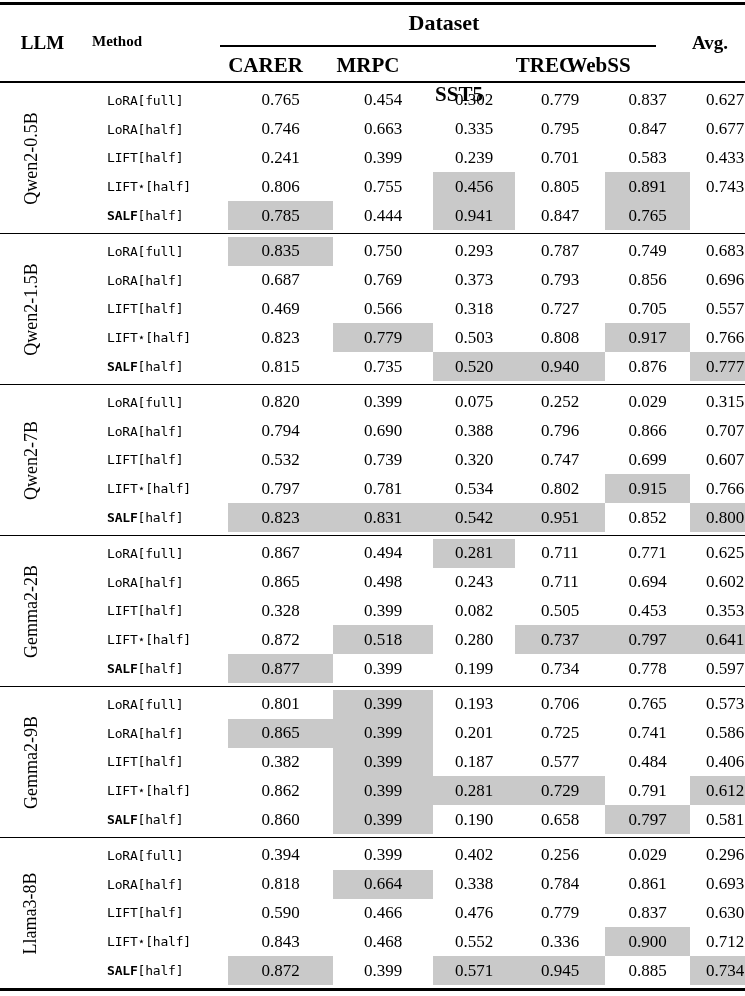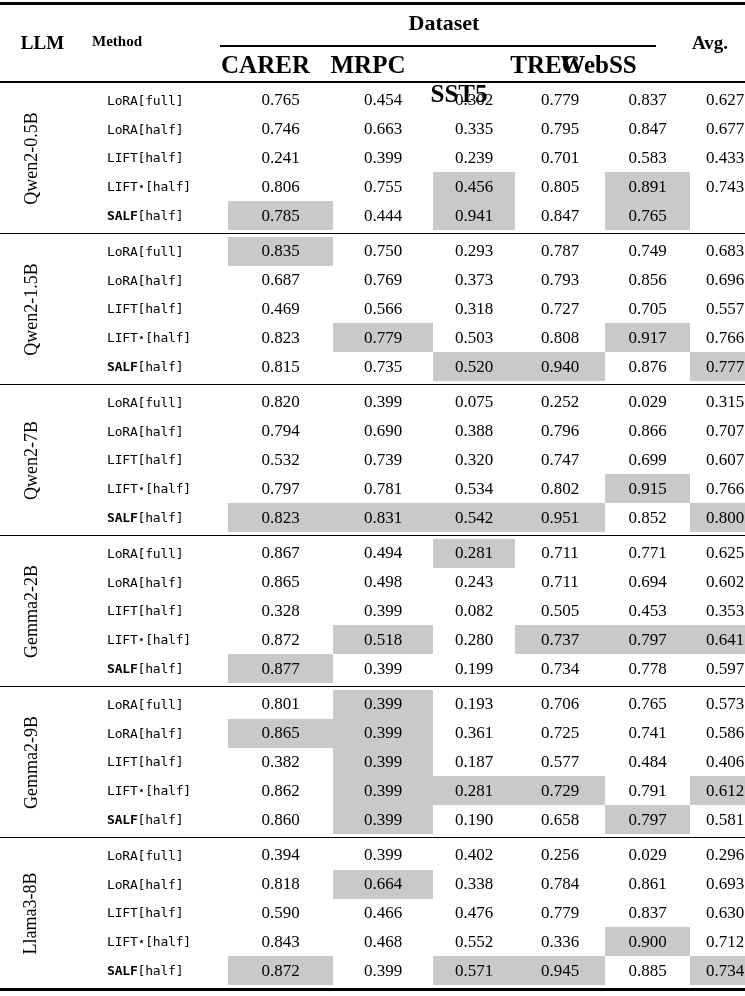--- a/index.html
+++ b/index.html
@@ -22,21 +22,21 @@
          display:flex;align-items:center;justify-content:center;
          font-weight:bold;font-size:19px;}
   .h-method{position:absolute;left:92px;top:0;height:72px;
          display:flex;align-items:center;
          font-weight:bold;font-size:15px;}
   .h-dataset{position:absolute;left:213px;top:5px;width:462px;
          text-align:center;font-weight:bold;font-size:22px;}
   .cmidrule{position:absolute;left:220px;top:40px;width:436px;height:2px;background:#000;}
   .h-ds-col{position:absolute;top:46px;height:28px;
          display:flex;align-items:center;justify-content:center;
-         font-weight:bold;font-size:25px;}
+         font-weight:bold;font-size:21px;}
   .h-avg{position:absolute;left:675px;top:0;width:70px;height:76px;
          display:flex;align-items:center;justify-content:center;
          font-weight:bold;font-size:19px;}
 
   
   .group{position:relative;height:150px;}
   .group + .group{border-top:1px solid #000;}
   .llm-cell{position:absolute;left:0;top:0;width:62px;height:150px;
          display:flex;align-items:center;justify-content:center;}
   .rot{transform:rotate(-90deg);white-space:nowrap;font-size:18px;}
@@ -358,21 +358,21 @@
             <div class="cell">0.765</div>
             <div class="cell">0.573</div>
           </div>
           <div class="trow">
             <div class="cell method">
               <span>LoRA</span>
               <span>[half]</span>
             </div>
             <div class="cell hl">0.865</div>
             <div class="cell hl">0.399</div>
-            <div class="cell">0.361</div>
+            <div class="cell">0.201</div>
             <div class="cell">0.725</div>
             <div class="cell">0.741</div>
             <div class="cell">0.586</div>
           </div>
           <div class="trow">
             <div class="cell method">
               <span>LIFT</span>
               <span>[half]</span>
             </div>
             <div class="cell">0.382</div>

